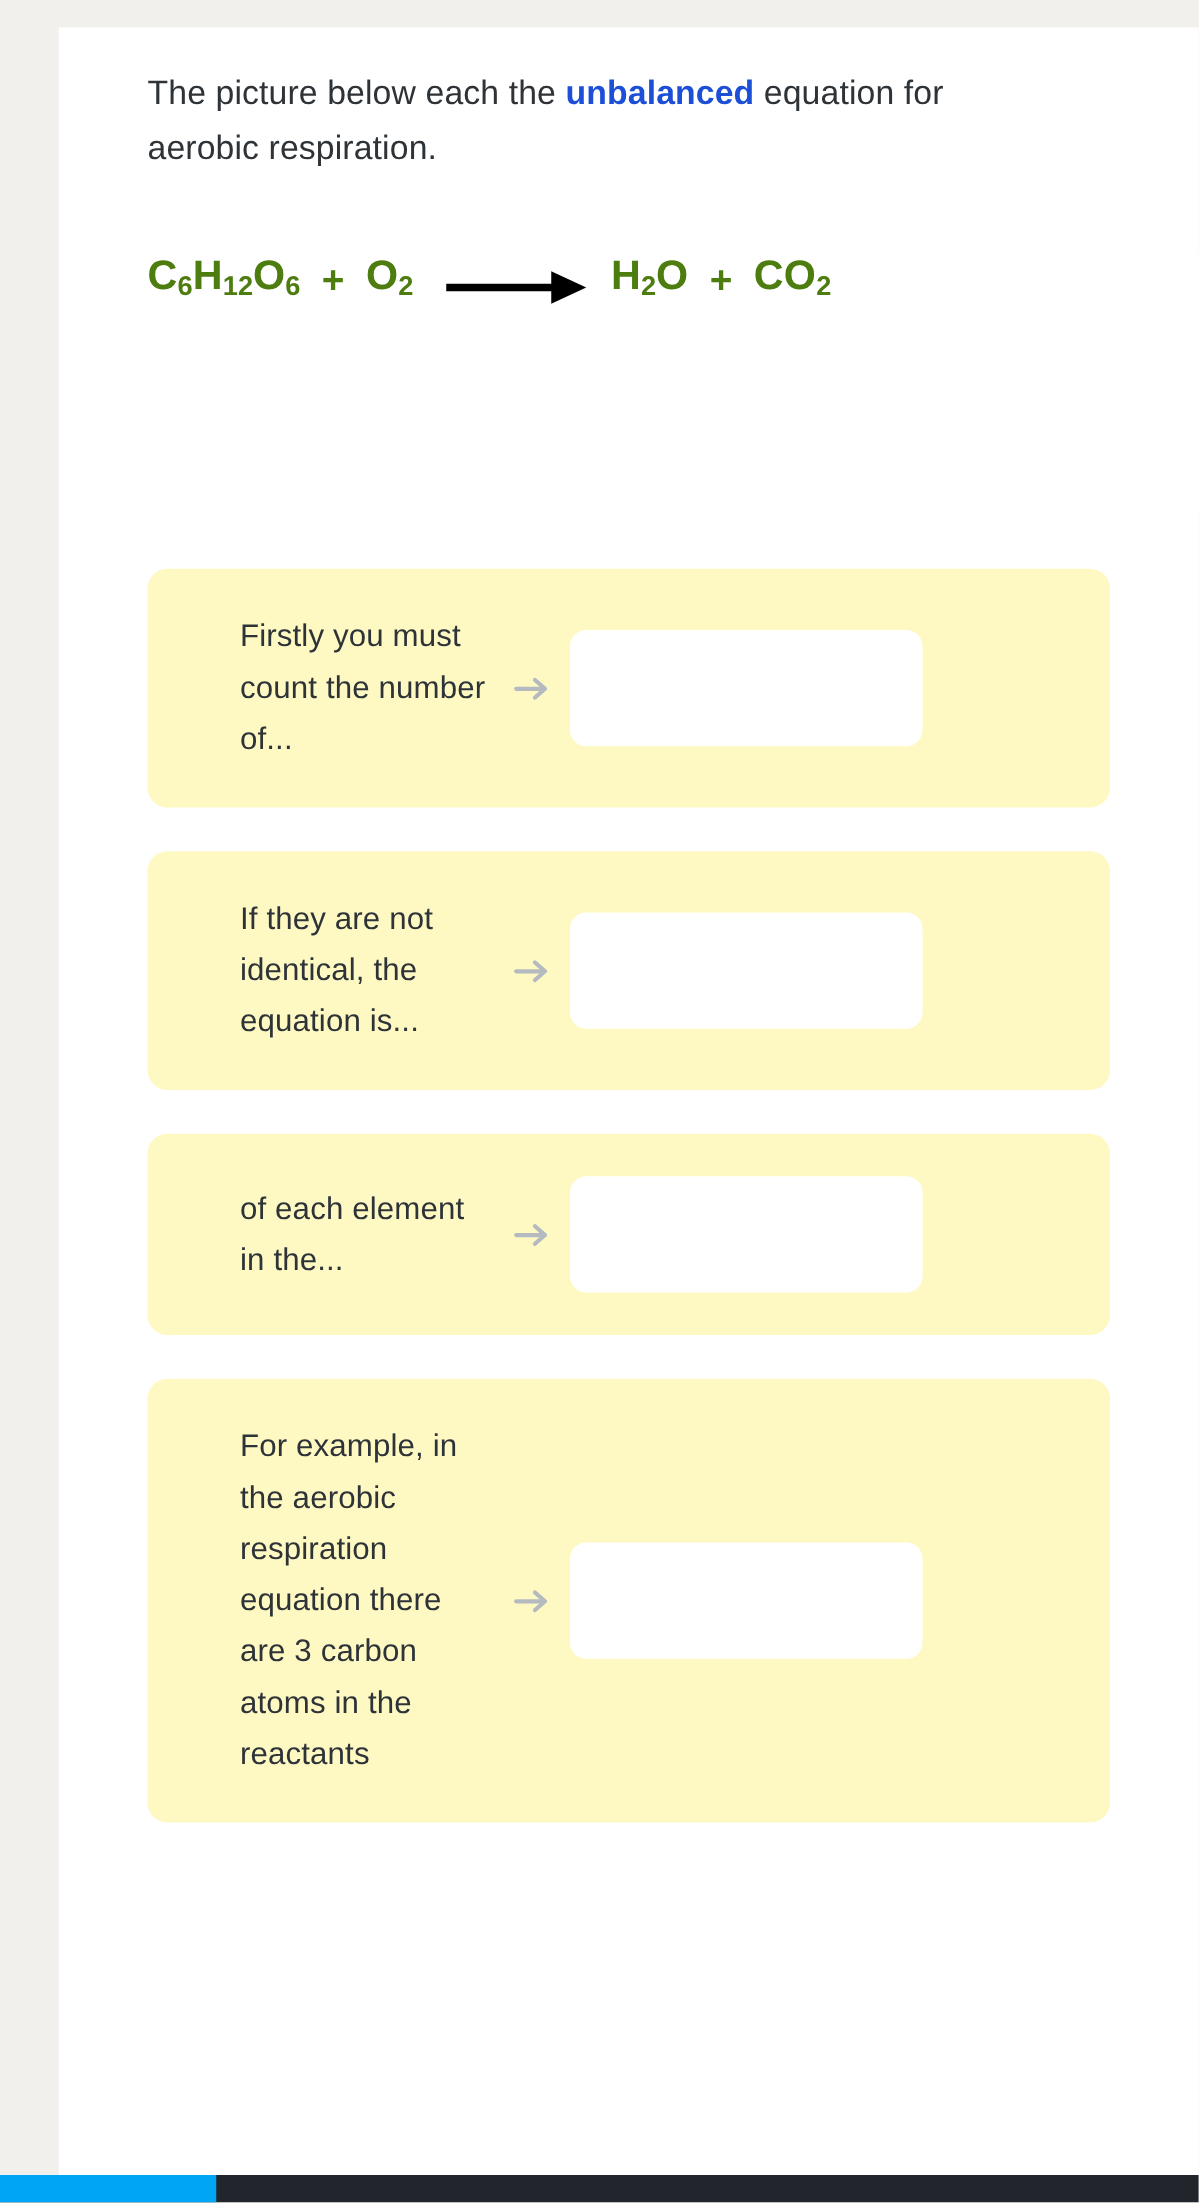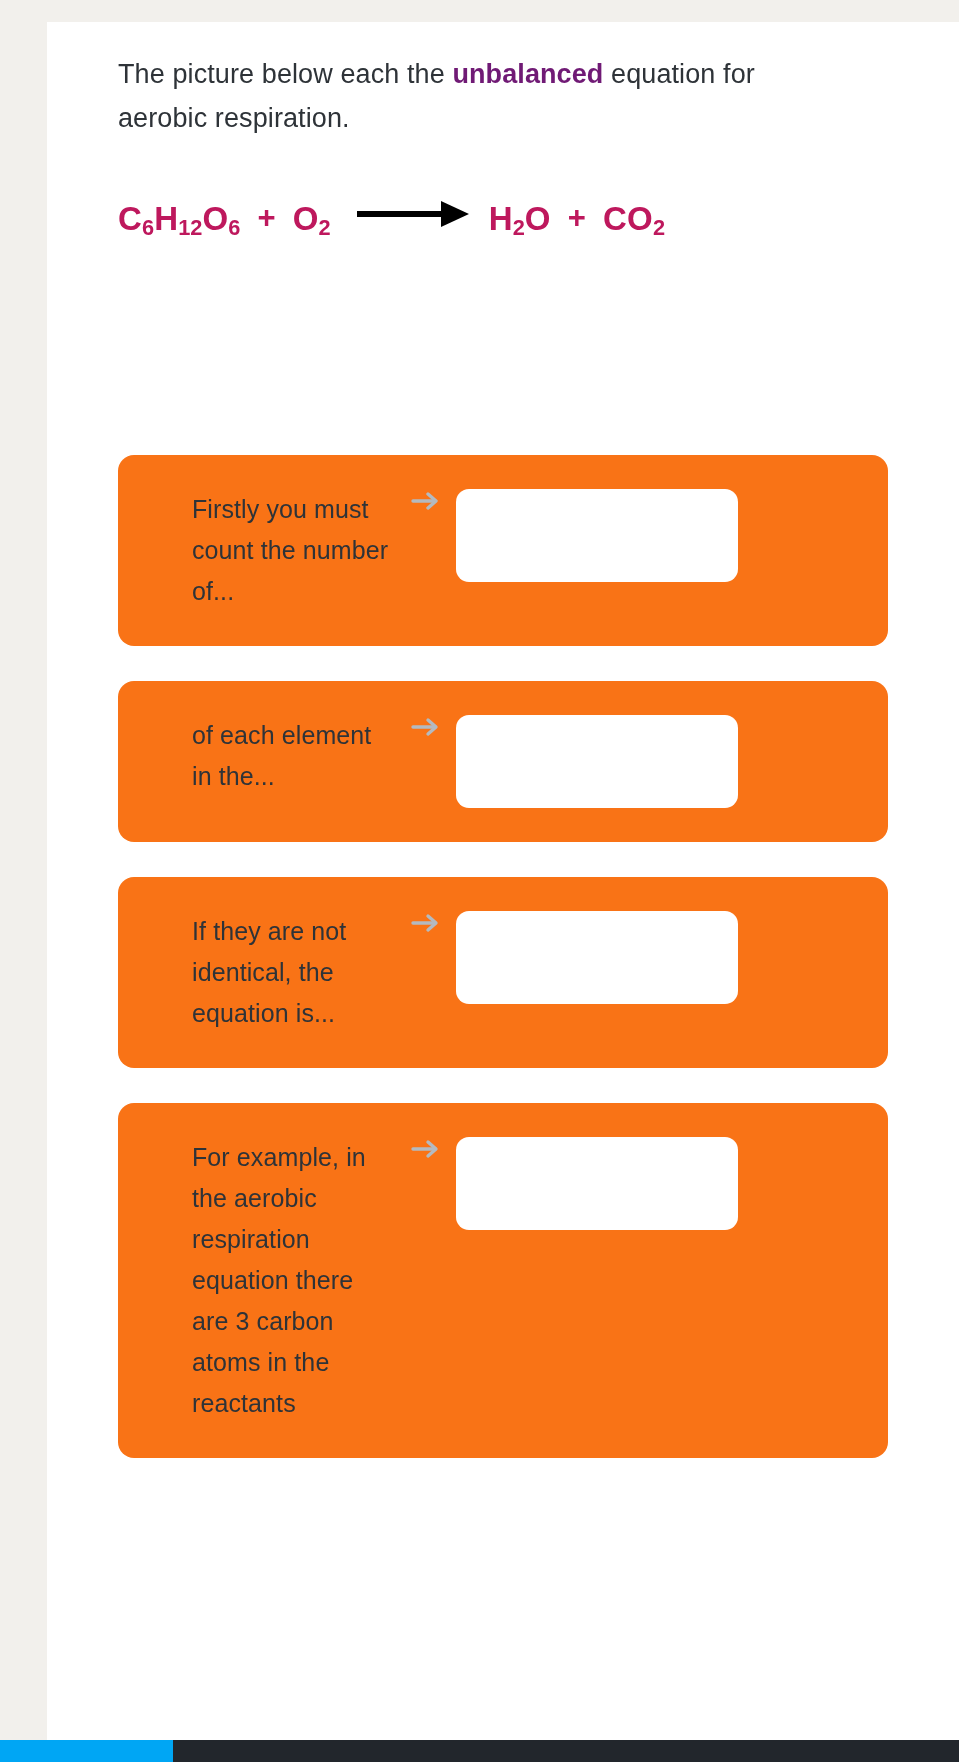--- a/index.html
+++ b/index.html
@@ -36,41 +36,41 @@
     letter-spacing: 0.1px;
   }
 
   #intro-text {
     position: absolute;
     left: 71px;
     top: 30px;
     width: 700px;
   }
 
-  #intro-text b { font-weight: 700; color: #701a75; }
+  #intro-text b { font-weight: 700; color: #1d4ed8; }
 
   #match-instruction {
     position: absolute;
     left: 71px;
     top: 270px;
     width: 700px;
   }
 
   
   #equation {
     position: absolute;
     left: 71px;
-    top: 178px;
+    top: 164px;
     width: 780px;
     height: 56px;
     display: flex;
-    align-items: flex-start;
+    align-items: flex-end;
     font-size: 33px;
     font-weight: 700;
-    color: #be185d;
+    color: #4d7c0f;
     letter-spacing: 0.2px;
   }
 
   #equation .formula { white-space: nowrap; }
 
   #equation .formula sub {
     font-size: 0.66em;
     vertical-align: -0.22em;
     font-weight: 700;
     letter-spacing: 0;
@@ -112,26 +112,26 @@
   
   #match-list {
     position: absolute;
     left: 71px;
     top: 433px;
     width: 770px;
   }
 
   .match-card {
     position: relative;
-    background: #f97316;
+    background: #fef9c3;
     border-radius: 16px;
     margin-bottom: 35px;
     padding: 34px 0;
     display: flex;
-    align-items: flex-start;
+    align-items: center;
     min-height: 160px;
   }
 
   .match-card .statement {
     width: 200px;
     margin-left: 74px;
     font-size: 25px;
     line-height: 41px;
     color: #2e3338;
     letter-spacing: 0.1px;
@@ -200,31 +200,31 @@
         <div class="statement">Firstly you must count the number of...</div>
         <div class="arrow-icon">
           <svg width="30" height="24" viewBox="0 0 30 24" aria-hidden="true">
             <path d="M2 12 H24" stroke="currentColor" stroke-width="3.4" stroke-linecap="round" fill="none"></path>
             <path d="M17 5 L25 12 L17 19" stroke="currentColor" stroke-width="3.4" stroke-linecap="round" stroke-linejoin="round" fill="none"></path>
           </svg>
         </div>
         <div class="drop-zone"></div>
       </div>
       <div class="match-card">
+        <div class="statement">If they are not identical, the equation is...</div>
+        <div class="arrow-icon">
+          <svg width="30" height="24" viewBox="0 0 30 24" aria-hidden="true">
+            <path d="M2 12 H24" stroke="currentColor" stroke-width="3.4" stroke-linecap="round" fill="none"></path>
+            <path d="M17 5 L25 12 L17 19" stroke="currentColor" stroke-width="3.4" stroke-linecap="round" stroke-linejoin="round" fill="none"></path>
+          </svg>
+        </div>
+        <div class="drop-zone"></div>
+      </div>
+      <div class="match-card">
         <div class="statement">of each element in the...</div>
-        <div class="arrow-icon">
-          <svg width="30" height="24" viewBox="0 0 30 24" aria-hidden="true">
-            <path d="M2 12 H24" stroke="currentColor" stroke-width="3.4" stroke-linecap="round" fill="none"></path>
-            <path d="M17 5 L25 12 L17 19" stroke="currentColor" stroke-width="3.4" stroke-linecap="round" stroke-linejoin="round" fill="none"></path>
-          </svg>
-        </div>
-        <div class="drop-zone"></div>
-      </div>
-      <div class="match-card">
-        <div class="statement">If they are not identical, the equation is...</div>
         <div class="arrow-icon">
           <svg width="30" height="24" viewBox="0 0 30 24" aria-hidden="true">
             <path d="M2 12 H24" stroke="currentColor" stroke-width="3.4" stroke-linecap="round" fill="none"></path>
             <path d="M17 5 L25 12 L17 19" stroke="currentColor" stroke-width="3.4" stroke-linecap="round" stroke-linejoin="round" fill="none"></path>
           </svg>
         </div>
         <div class="drop-zone"></div>
       </div>
       <div class="match-card">
         <div class="statement">For example, in the aerobic respiration equation there are 3 carbon atoms in the reactants</div>

